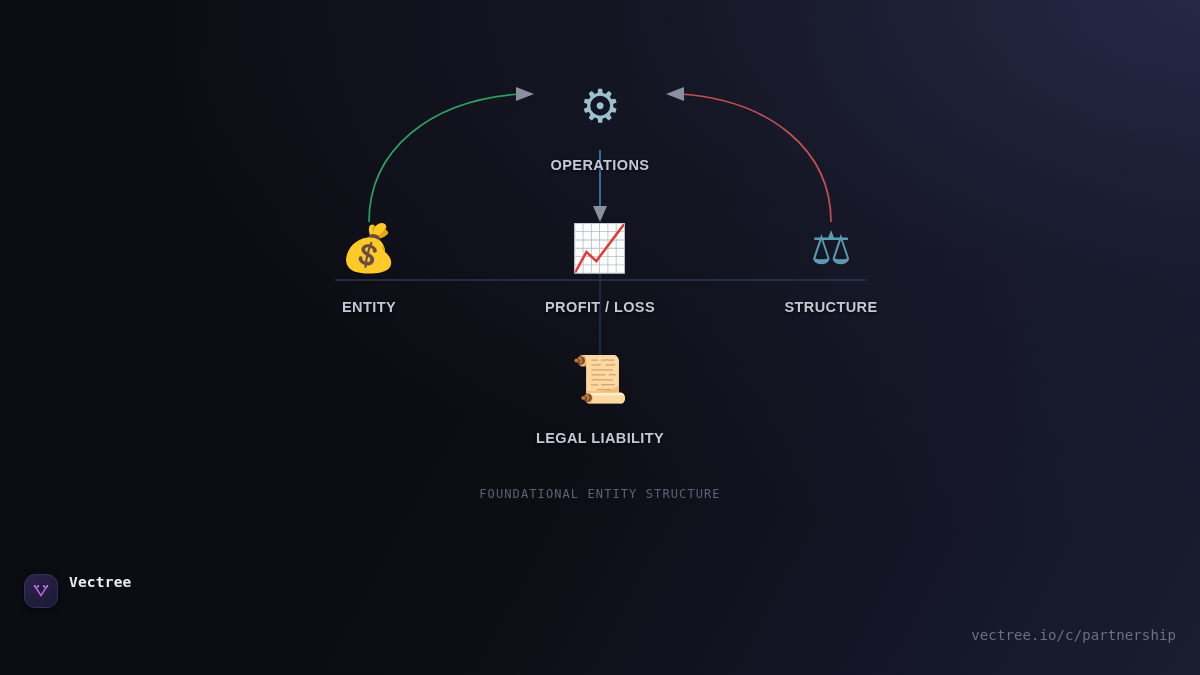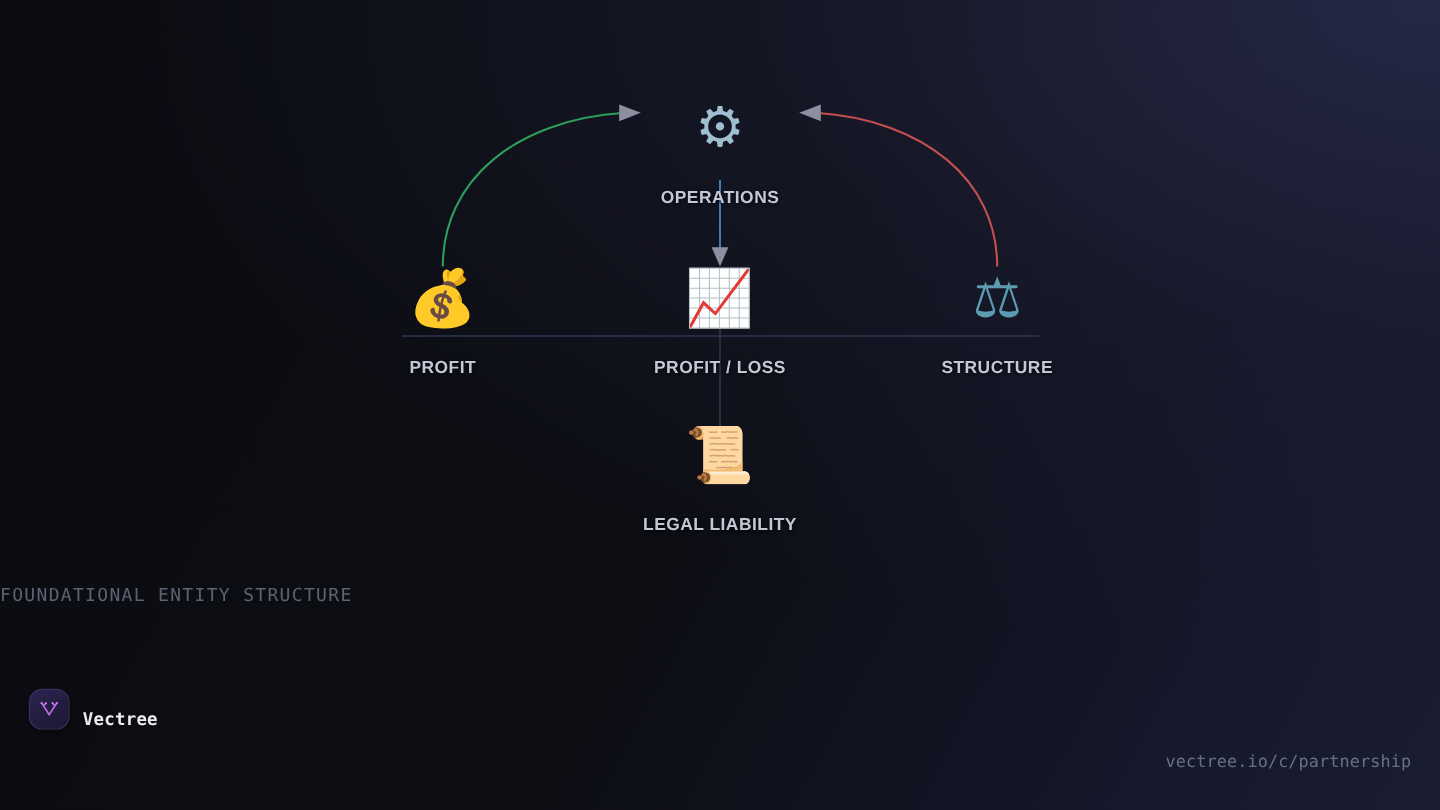--- a/index.html
+++ b/index.html
@@ -75,42 +75,43 @@
   #node-profit-loss     { left:600px; top:218px; }
   #node-liability       { left:831px; top:218px; }
   #node-legal-framework { left:600px; top:349px; }
 
   
   .caption {
     position:absolute;
     left:0;
     top:487px;
     width:1200px;
-    font-family:"DejaVu Sans Mono", monospace;
-    font-size:15px;
+    text-align:center;
+    font-family:"DejaVu Sans Mono", monospace;
+    font-size:12px;
     letter-spacing:1.1px;
     color:#5d6374;
     white-space:nowrap;
   }
 
   
   .footer {
     position:absolute;
     left:0;
     bottom:0;
     width:1200px;
     height:120px;
   }
 
   .brand-row {
     position:absolute;
     left:24px;
     top:19px;
     display:flex;
-    align-items:flex-end;
+    align-items:flex-start;
     gap:11px;
   }
   .brand-logo {
     width:34px;
     height:34px;
     border-radius:11px;
     background:linear-gradient(150deg,#2b2450 0%,#221d3e 55%,#1b1833 100%);
     border:1px solid #36305c;
     display:flex;
     align-items:center;
@@ -171,21 +172,21 @@
     <polygon points="666,94 684,87 684,101" fill="#8b90a0"></polygon>
   </svg>
 
   <div class="node" id="node-operations">
     <span class="glyph" style="color:#9ebfcf;">⚙</span>
     <span class="node-label">OPERATIONS</span>
   </div>
 
   <div class="node" id="node-capital">
     <span class="glyph" style="color:#f7c52d;">💰</span>
-    <span class="node-label">PROFIT</span>
+    <span class="node-label">ENTITY</span>
   </div>
 
   <div class="node" id="node-profit-loss">
     <span class="glyph">📈</span>
     <span class="node-label">PROFIT / LOSS</span>
   </div>
 
   <div class="node" id="node-liability">
     <span class="glyph" style="color:#5c9cb3;">⚖</span>
     <span class="node-label">STRUCTURE</span>

